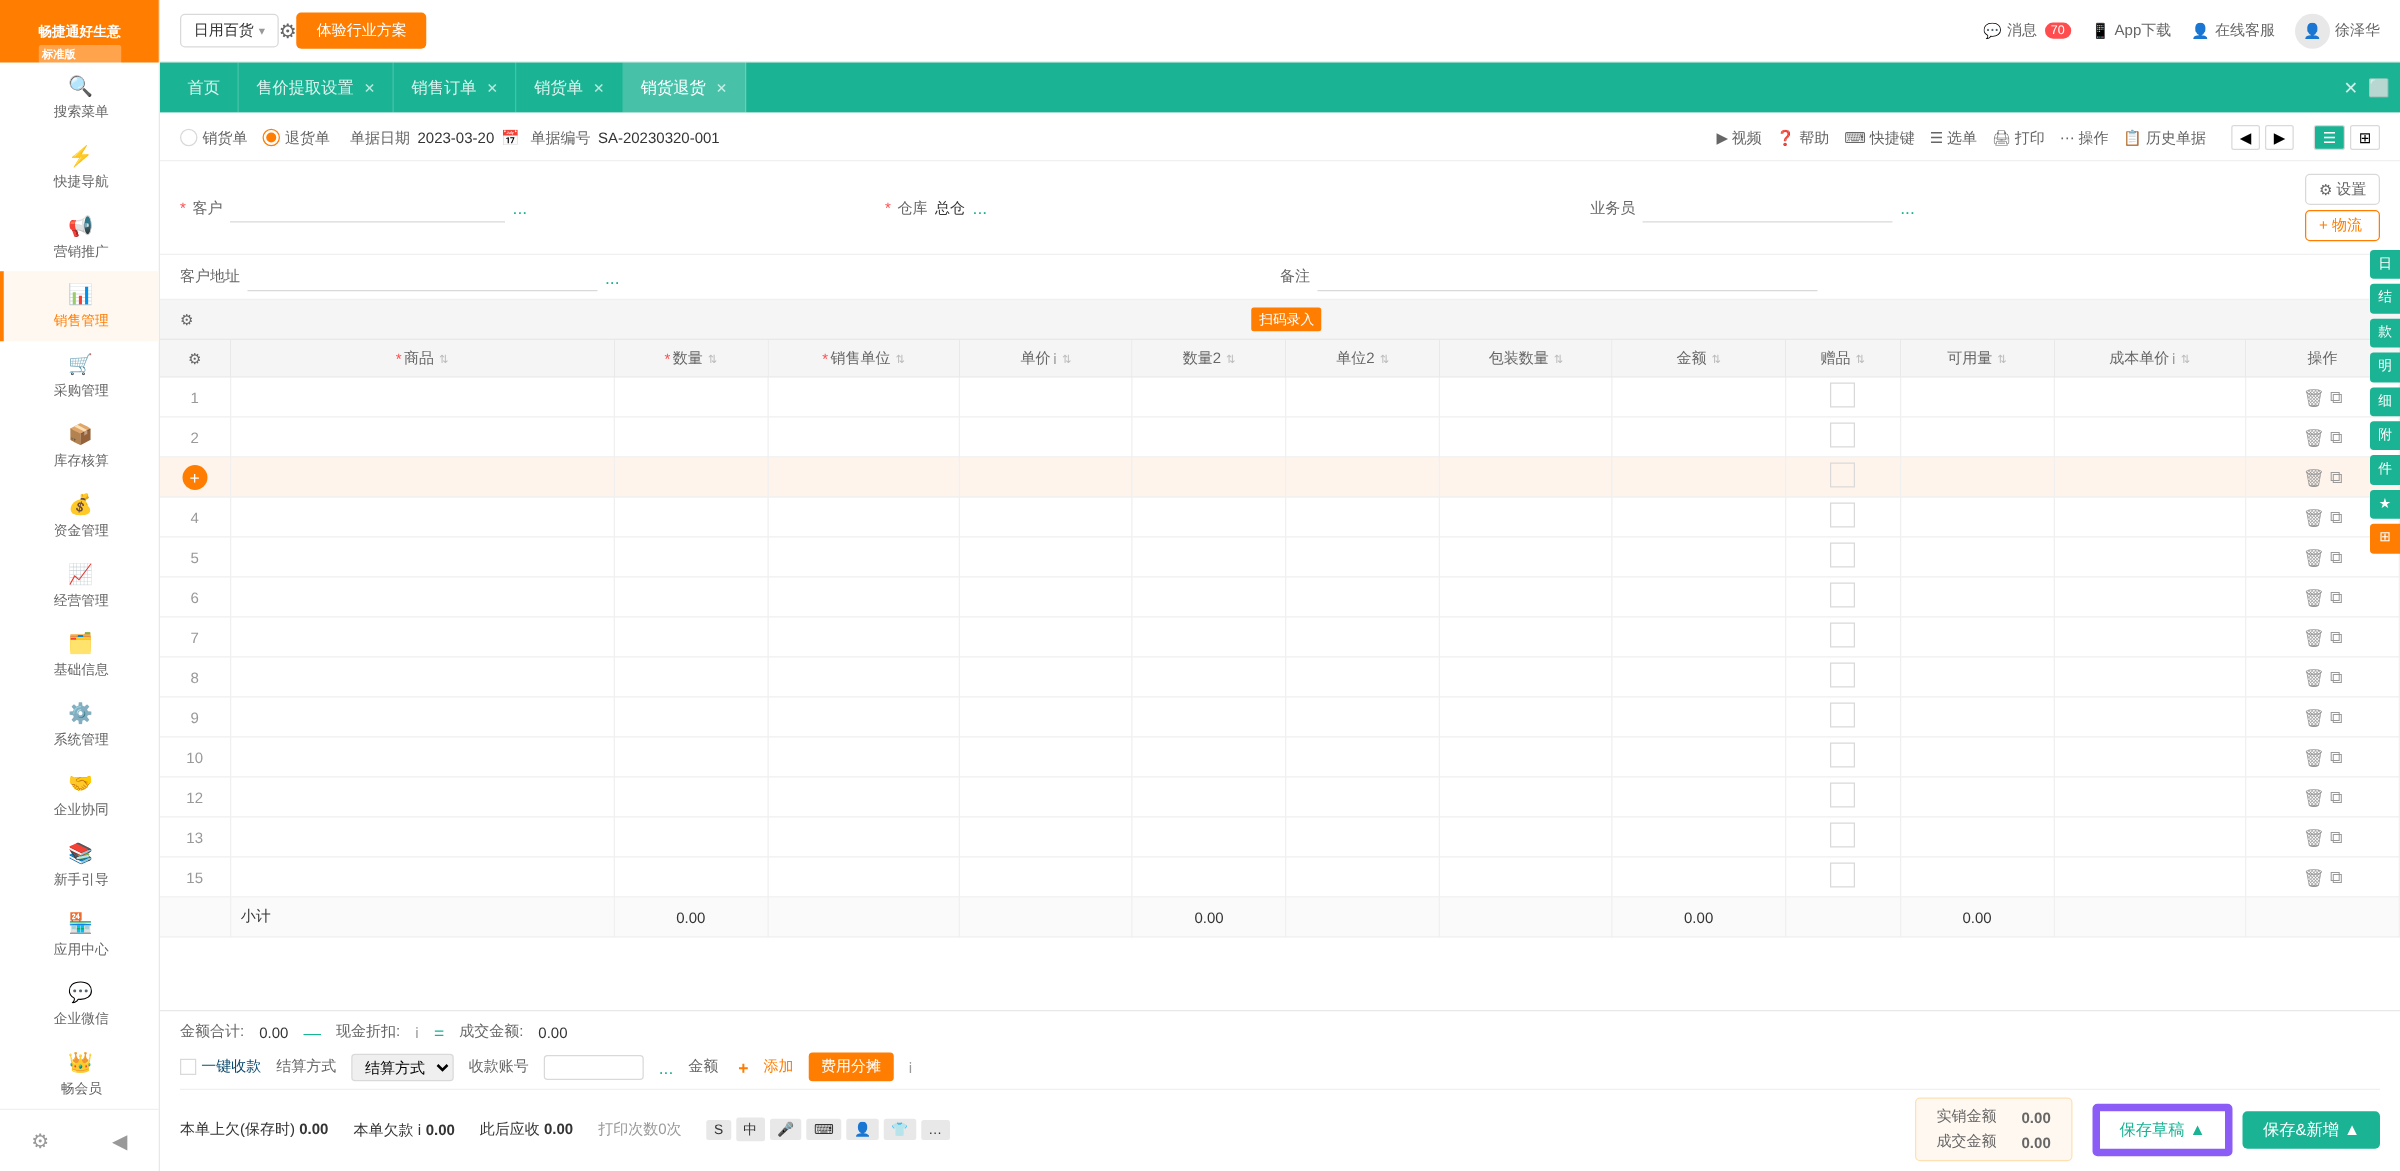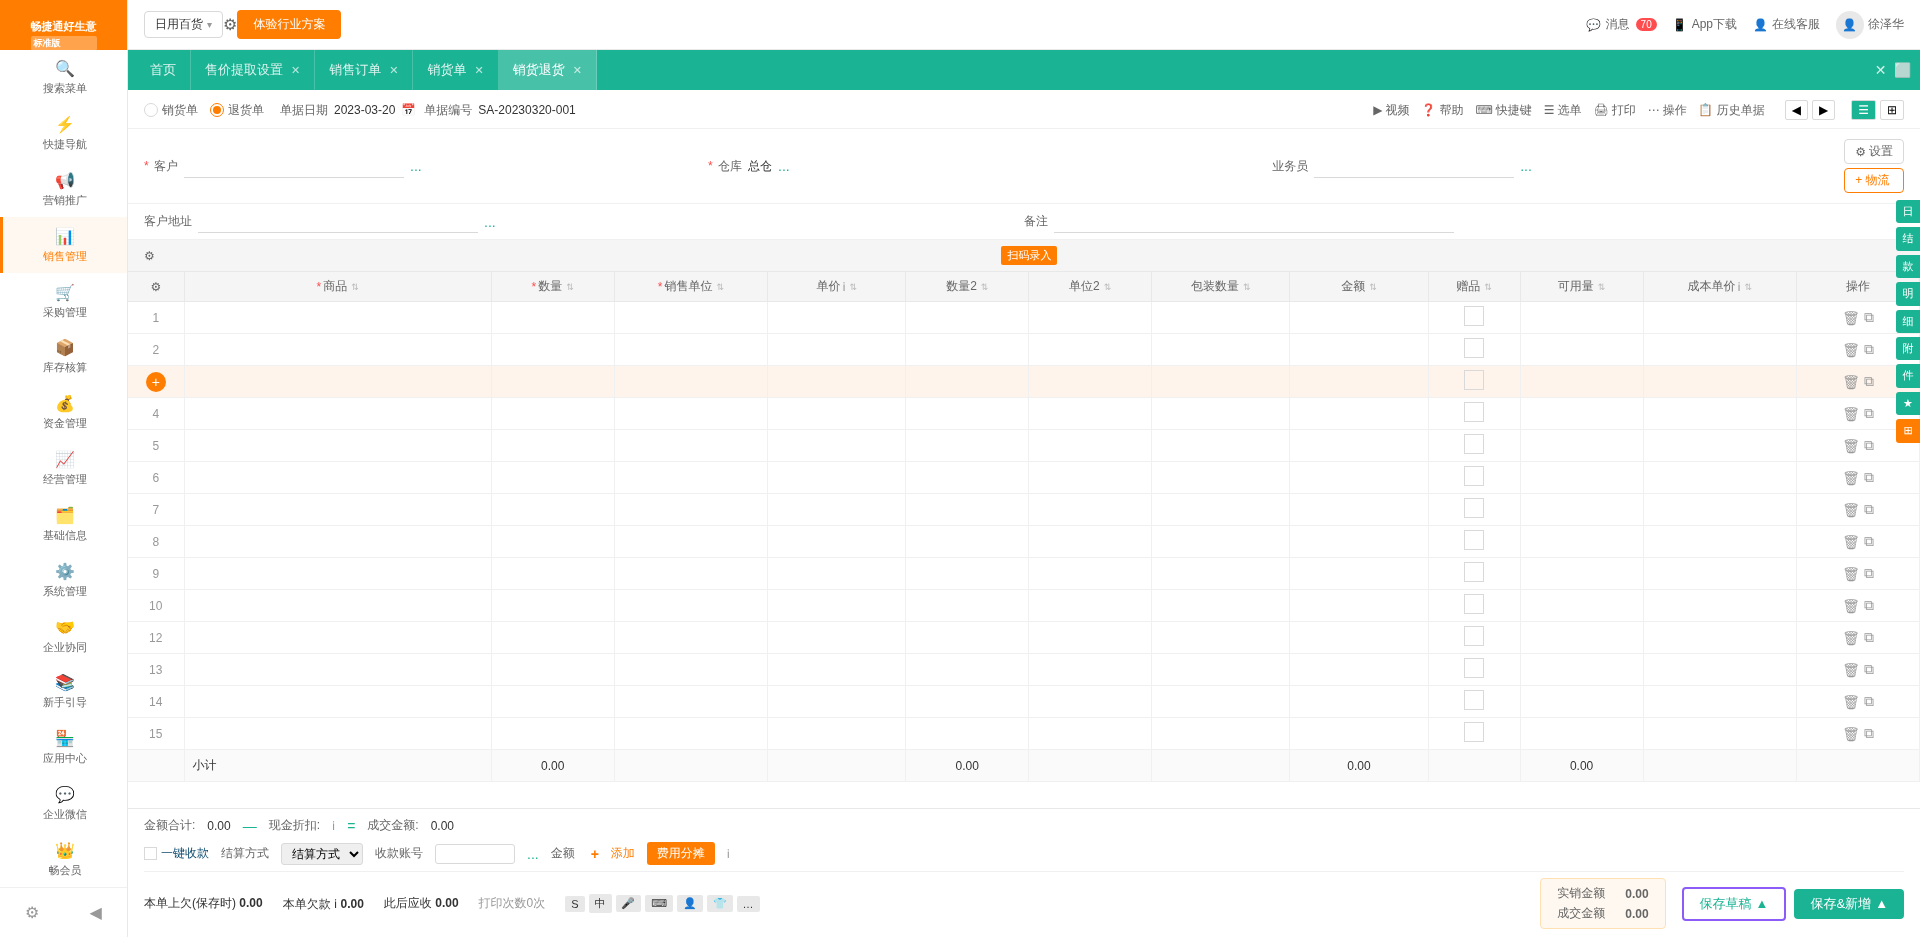--- a/index.html
+++ b/index.html
@@ -169,21 +169,21 @@
     .footer-row1 { display: flex; align-items: center; gap: 12px; margin-bottom: 8px; }
     .footer-label { color: #666; font-size: 12px; }
     .footer-value { color: #333; font-size: 12px; font-weight: 500; }
     .footer-row2 { display: flex; align-items: center; gap: 12px; }
     .footer-bottom { display: flex; align-items: center; justify-content: space-between; padding: 6px 0 0; border-top: 1px solid #f0f0f0; margin-top: 6px; }
     .footer-stats { display: flex; align-items: center; gap: 20px; font-size: 12px; color: #666; }
     .footer-stats span { color: #333; }
     .footer-panel-row { display: flex; justify-content: space-between; align-items: center; font-size: 12px; color: #666; gap: 20px; }
     .footer-buttons { display: flex; align-items: center; gap: 8px; }
     .btn-save-draft {
-      border: 2px solid #8b5cf6; color: #1ab394; background: white; border-radius: 4px;
+      border: 6px solid #8b5cf6; color: #1ab394; background: white; border-radius: 4px;
       padding: 6px 16px; cursor: pointer; font-size: 13px; display: flex; align-items: center; gap: 4px;
     }
     .btn-save-new {
       background: #1ab394; color: white; border: none; border-radius: 4px;
       padding: 6px 16px; cursor: pointer; font-size: 13px; display: flex; align-items: center; gap: 4px;
     }
     .checkbox-label { display: flex; align-items: center; gap: 4px; font-size: 12px; color: #0c4a6e; cursor: pointer; }
     .small-checkbox { width: 13px; height: 13px; border: 1px solid #d9d9d9; }
     .fee-btn {
       background: #ff7d00; color: white; border: none; border-radius: 3px;
@@ -803,40 +803,20 @@
                   <td></td>
                   <td></td>
                   <td>
                     <div class="action-icons">
                       <span class="action-icon">🗑</span>
                       <span class="action-icon">⧉</span>
                     </div>
                   </td>
                 </tr>
               <tr>
-                  <td><span class="row-num">14</span></td>
-                  <td></td>
-                  <td></td>
-                  <td></td>
-                  <td></td>
-                  <td></td>
-                  <td></td>
-                  <td></td>
-                  <td></td>
-                  <td><div class="checkbox-cell"></div></td>
-                  <td></td>
-                  <td></td>
-                  <td>
-                    <div class="action-icons">
-                      <span class="action-icon">🗑</span>
-                      <span class="action-icon">⧉</span>
-                    </div>
-                  </td>
-                </tr>
-              <tr>
                   <td><span class="row-num">15</span></td>
                   <td></td>
                   <td></td>
                   <td></td>
                   <td></td>
                   <td></td>
                   <td></td>
                   <td></td>
                   <td></td>
                   <td><div class="checkbox-cell"></div></td>

